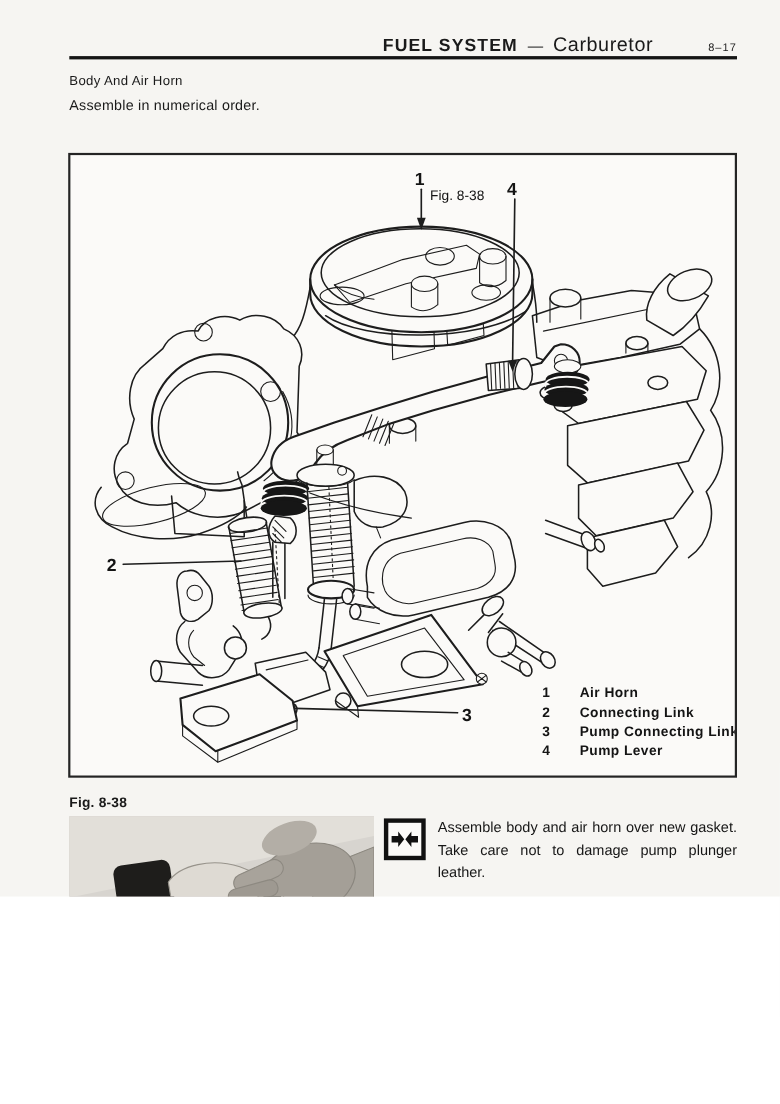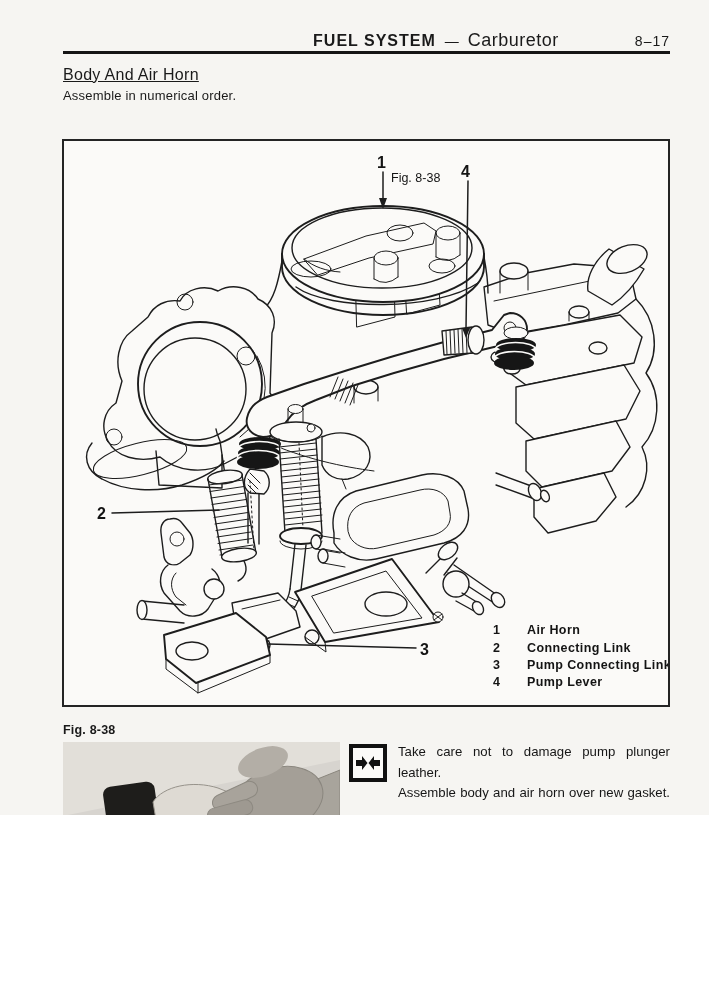--- a/index.html
+++ b/index.html
@@ -7,24 +7,24 @@
     position:relative; width:709px; height:815px;
     background:#f6f5f2; overflow:hidden;
     font-family:"Liberation Sans", sans-serif; color:#1a1a1a;
   }
   
   .hdr{position:absolute; left:63px; top:30px; width:607px; display:flex; align-items:baseline;}
   .hdr .grp{margin-left:auto; display:flex; align-items:baseline; gap:9px;}
   .hdr .sect{font-weight:bold; font-size:16px; letter-spacing:1px;}
   .hdr .dash{font-size:14px;}
   .hdr .subsect{font-size:18px; letter-spacing:.5px;}
-  .hdr .pgnum{font-size:14px; letter-spacing:1px; margin-left:76px;}
+  .hdr .pgnum{font-size:10px; letter-spacing:1px; margin-left:50px;}
   .hdr-rule{position:absolute; left:63px; top:51px; width:607px; height:3px; background:#151515;}
   
-  .title{position:absolute; left:63px; top:66px; font-size:16px; letter-spacing:.3px;text-decoration:underline;}
+  .title{position:absolute; left:63px; top:66px; font-size:12px; letter-spacing:.3px;}
   .subtitle{position:absolute; left:63px; top:88px; font-size:13px; letter-spacing:.2px;}
   .figlabel{position:absolute; font-weight:bold; font-size:12.5px; letter-spacing:.2px;}
   .fig37-label{left:63px; top:117px;margin-top:33px;}
   .fig38-label{left:63px; top:723px;}
   
   .fig37-box{
     position:absolute; left:62px; top:139px; width:604px; height:564px;
     border:2px solid #242424; background:#fbfaf8;
   }
   .fig37-box svg{display:block;}
@@ -316,17 +316,17 @@
   </div>
 
   <div class="icon-box">
     <svg width="30" height="30" viewBox="0 0 30 30">
       <polygon points="3,12 9,12 9,8 14.5,15 9,22 9,18 3,18" fill="#111"></polygon>
       <polygon points="27,12 21,12 21,8 15.5,15 21,22 21,18 27,18" fill="#111"></polygon>
     </svg>
   </div>
 
   <div class="instr">
+    <div class="ln">Assemble body and air horn over new gasket.</div>
     <div class="ln">Take care not to damage pump plunger leather.</div>
-    <div class="ln">Assemble body and air horn over new gasket.</div>
   </div>
 
 </div>
 
 </body></html>

